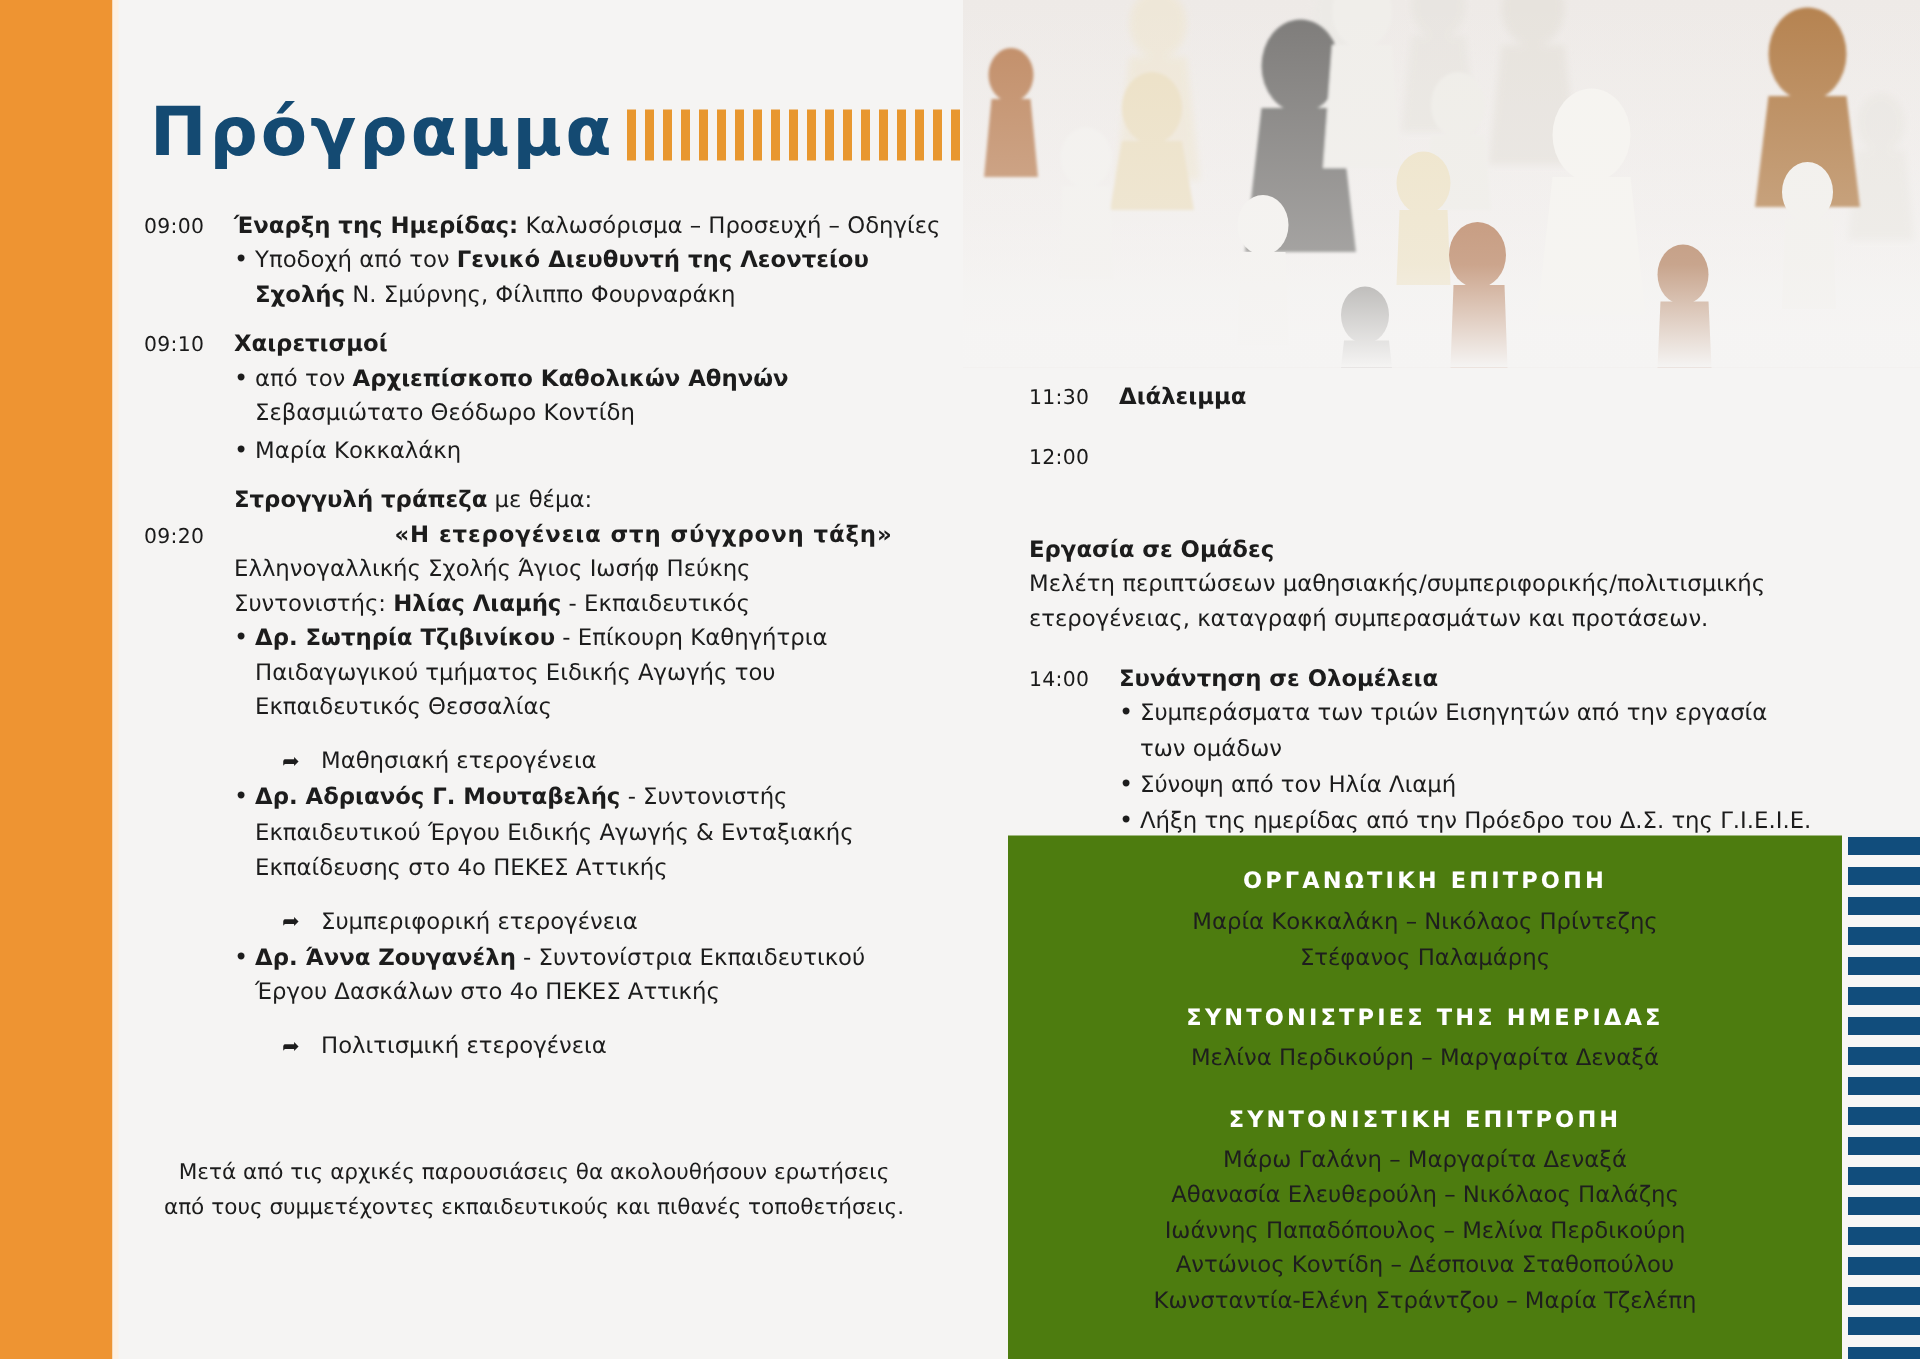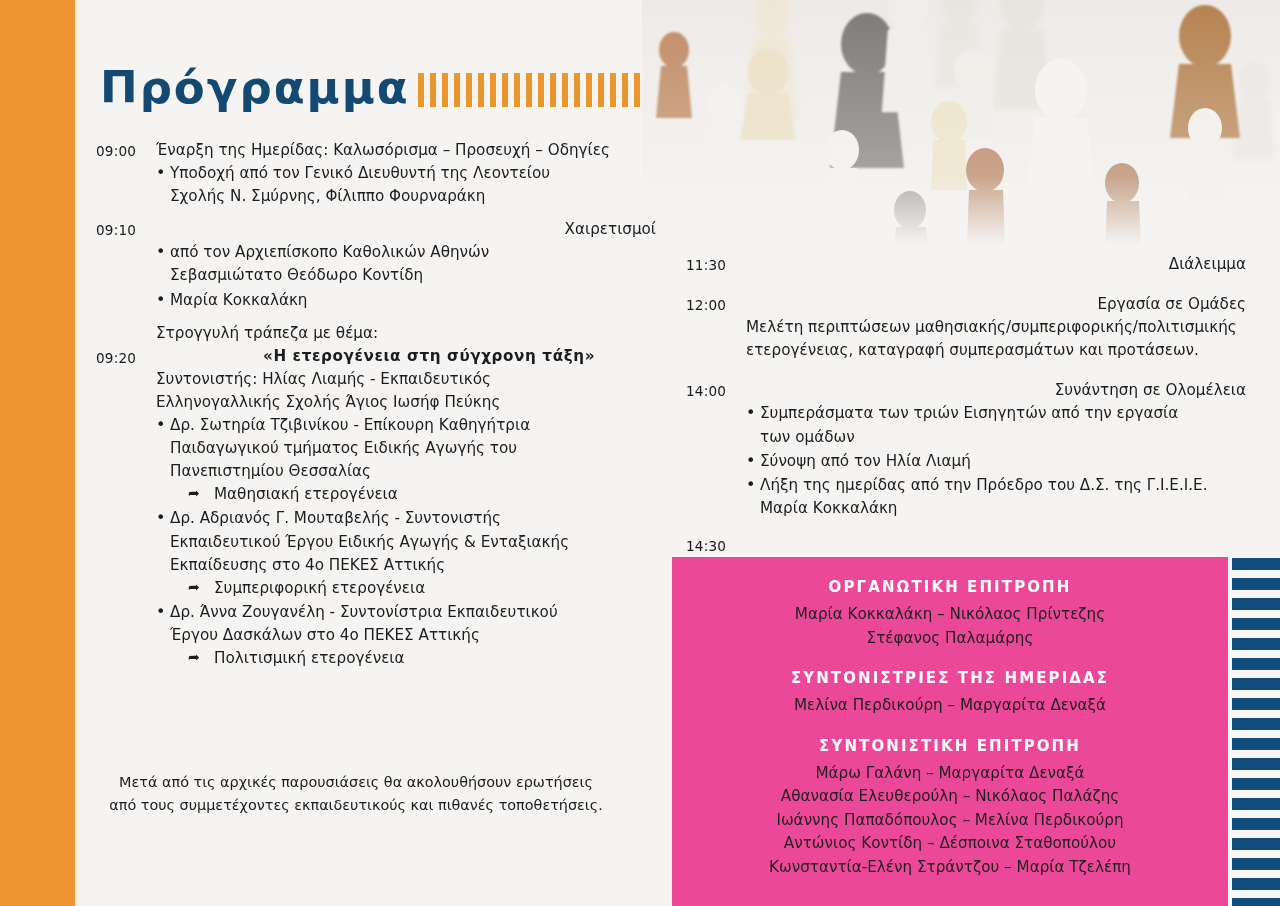--- a/index.html
+++ b/index.html
@@ -89,39 +89,39 @@
   .entry .time {
     flex: 0 0 60px;
     font-size: 13.6px;
     color: #1a1a1a;
     padding-top: 2px;
     letter-spacing: 0.2px;
   }
   .entry .body { flex: 1 1 auto; }
 
   .ln { display: block; }
-  .b  { font-weight: normal; text-align: right; }
+  .b  { font-weight: bold; }
   .bi { font-weight: bold; }
 
   .bullets { margin: 0; padding: 0; list-style: none; }
   .bullets li {
     position: relative;
     padding-left: 14px;
     margin-bottom: 1px;
   }
   .bullets li::before {
     content: "•";
     position: absolute;
     left: 0; top: -1px;
     font-size: 16px;
   }
   .arrow-item {
     position: relative;
     padding-left: 44px;
-    margin-top: 0;
+    margin-top: 13px;
   }
   .arrow-item::before {
     content: "\27A5";
     position: absolute;
     left: 18px; top: 0px;
     font-size: 14px;
     transform: scaleY(-1) rotate(0deg);
   }
   .indent-quote {
     display: block;
@@ -138,21 +138,21 @@
     line-height: 1.62;
     color: #1c1c1c;
     text-align: center;
   }
 
   
   .panel {
     position: absolute;
     left: 672px; top: 557px;
     width: 556px; height: 349px;
-    background: #ec4899;
+    background: #4d7c0f;
     box-sizing: border-box;
     padding: 18px 20px 17px 20px;
     text-align: center;
     color: #1c1c1c;
   }
   .panel h3 {
     margin: 0;
     font-size: 15px;
     font-weight: bold;
     letter-spacing: 2.1px;
@@ -354,28 +354,28 @@
           </li>
         </ul>
       </div>
     </div>
 
     <div class="entry">
       <div class="time" style="padding-top:26px;">09:20</div>
       <div class="body">
         <span class="ln"><span class="b">Στρογγυλή τράπεζα</span><span> με θέμα:</span></span>
         <span class="ln bi indent-quote">«Η ετερογένεια στη σύγχρονη τάξη»</span>
+        <span class="ln">Ελληνογαλλικής Σχολής Άγιος Ιωσήφ Πεύκης</span>
         <span class="ln"><span>Συντονιστής: </span><span class="b">Ηλίας Λιαμής</span><span> - Εκπαιδευτικός</span></span>
-        <span class="ln">Ελληνογαλλικής Σχολής Άγιος Ιωσήφ Πεύκης</span>
 
         <ul class="bullets">
           <li>
             <span class="sub-line"><span class="b">Δρ. Σωτηρία Τζιβινίκου</span><span> - Επίκουρη Καθηγήτρια</span></span>
             <span class="sub-line">Παιδαγωγικού τμήματος Ειδικής Αγωγής του</span>
-            <span class="sub-line">Πανεπιστημίου Θεσσαλίας</span>
+            <span class="sub-line">Εκπαιδευτικός Θεσσαλίας</span>
             <span class="sub-line arrow-item">Μαθησιακή ετερογένεια</span>
           </li>
           <li>
             <span class="sub-line"><span class="b">Δρ. Αδριανός Γ. Μουταβελής</span><span> - Συντονιστής</span></span>
             <span class="sub-line">Εκπαιδευτικού Έργου Ειδικής Αγωγής &amp; Ενταξιακής</span>
             <span class="sub-line">Εκπαίδευσης στο 4ο ΠΕΚΕΣ Αττικής</span>
             <span class="sub-line arrow-item">Συμπεριφορική ετερογένεια</span>
           </li>
           <li>
             <span class="sub-line"><span class="b">Δρ. Άννα Ζουγανέλη</span><span> - Συντονίστρια Εκπαιδευτικού</span></span>
@@ -394,21 +394,21 @@
 
   <div class="col col-right">
 
     <div class="entry" style="margin-bottom:17px;">
       <div class="time">11:30</div>
       <div class="body">
         <span class="ln b">Διάλειμμα</span>
       </div>
     </div>
 
-    <div class="entry" style="margin-bottom:17px;">
+    <div class="entry" style="margin-bottom:17px;flex-direction:column;">
       <div class="time">12:00</div>
       <div class="body">
         <span class="ln b">Εργασία σε Ομάδες</span>
         <span class="ln">Μελέτη περιπτώσεων μαθησιακής/συμπεριφορικής/πολιτισμικής</span>
         <span class="ln">ετερογένειας, καταγραφή συμπερασμάτων και προτάσεων.</span>
       </div>
     </div>
 
     <div class="entry" style="margin-bottom:13px;">
       <div class="time">14:00</div>

